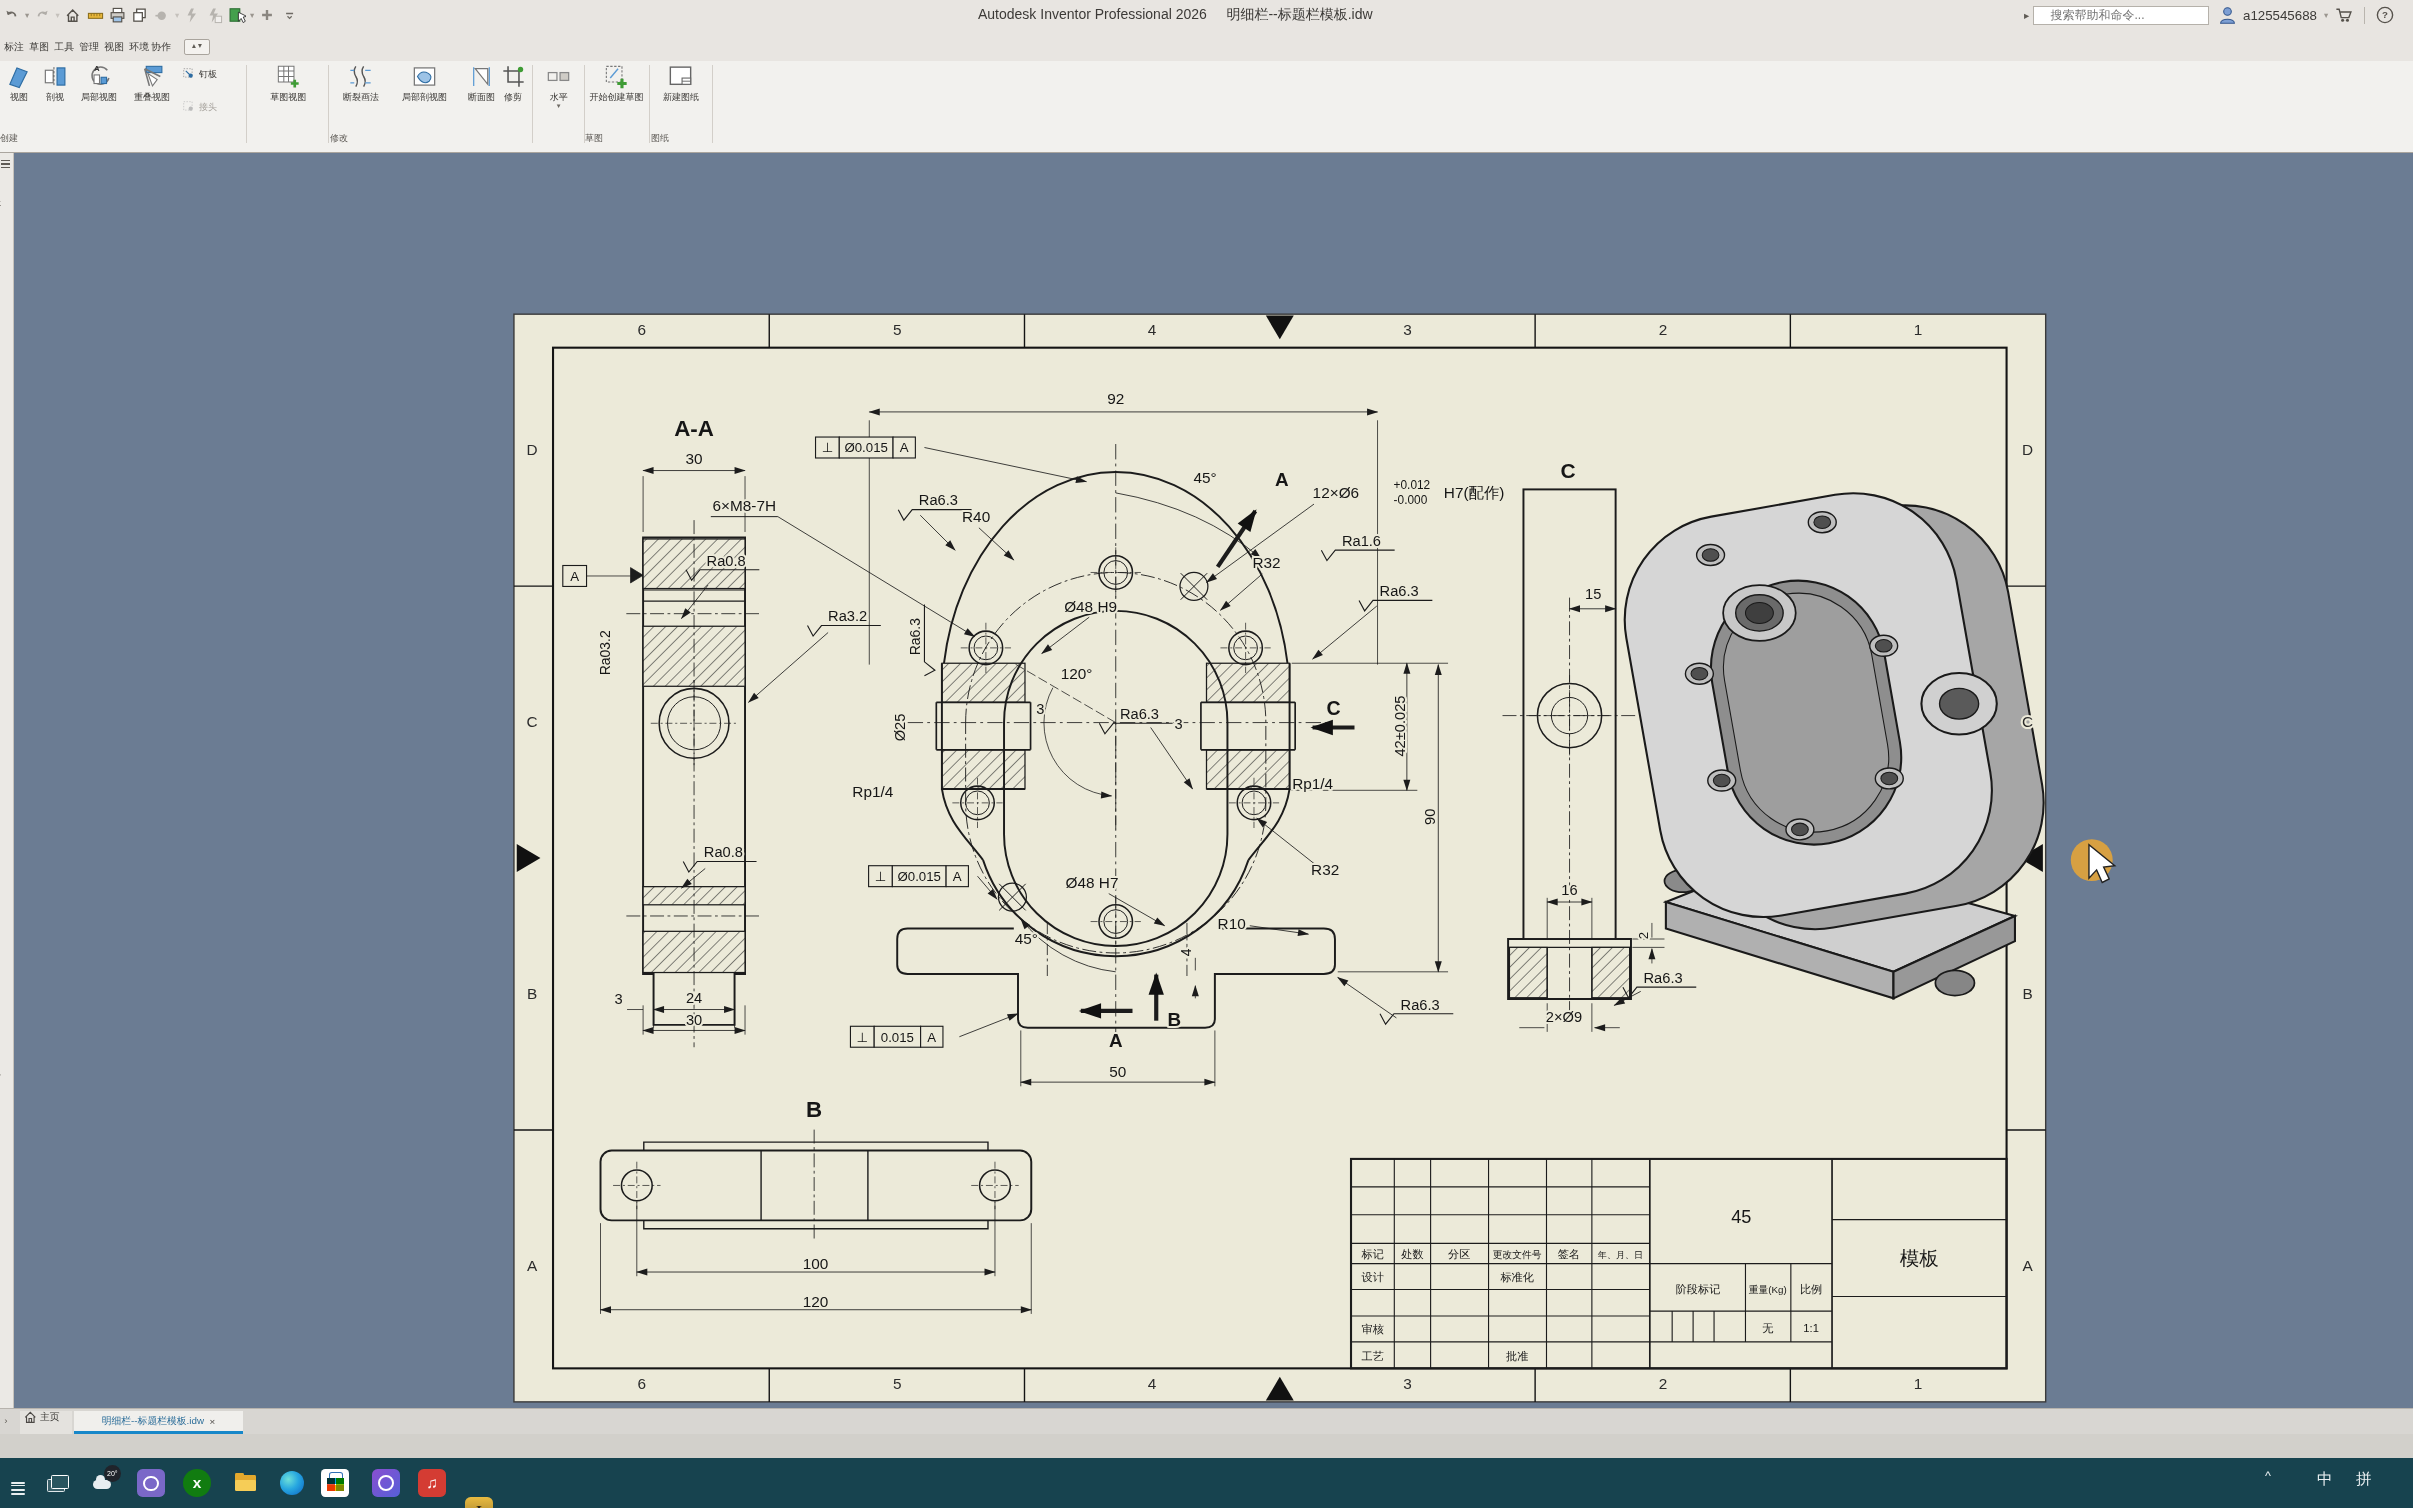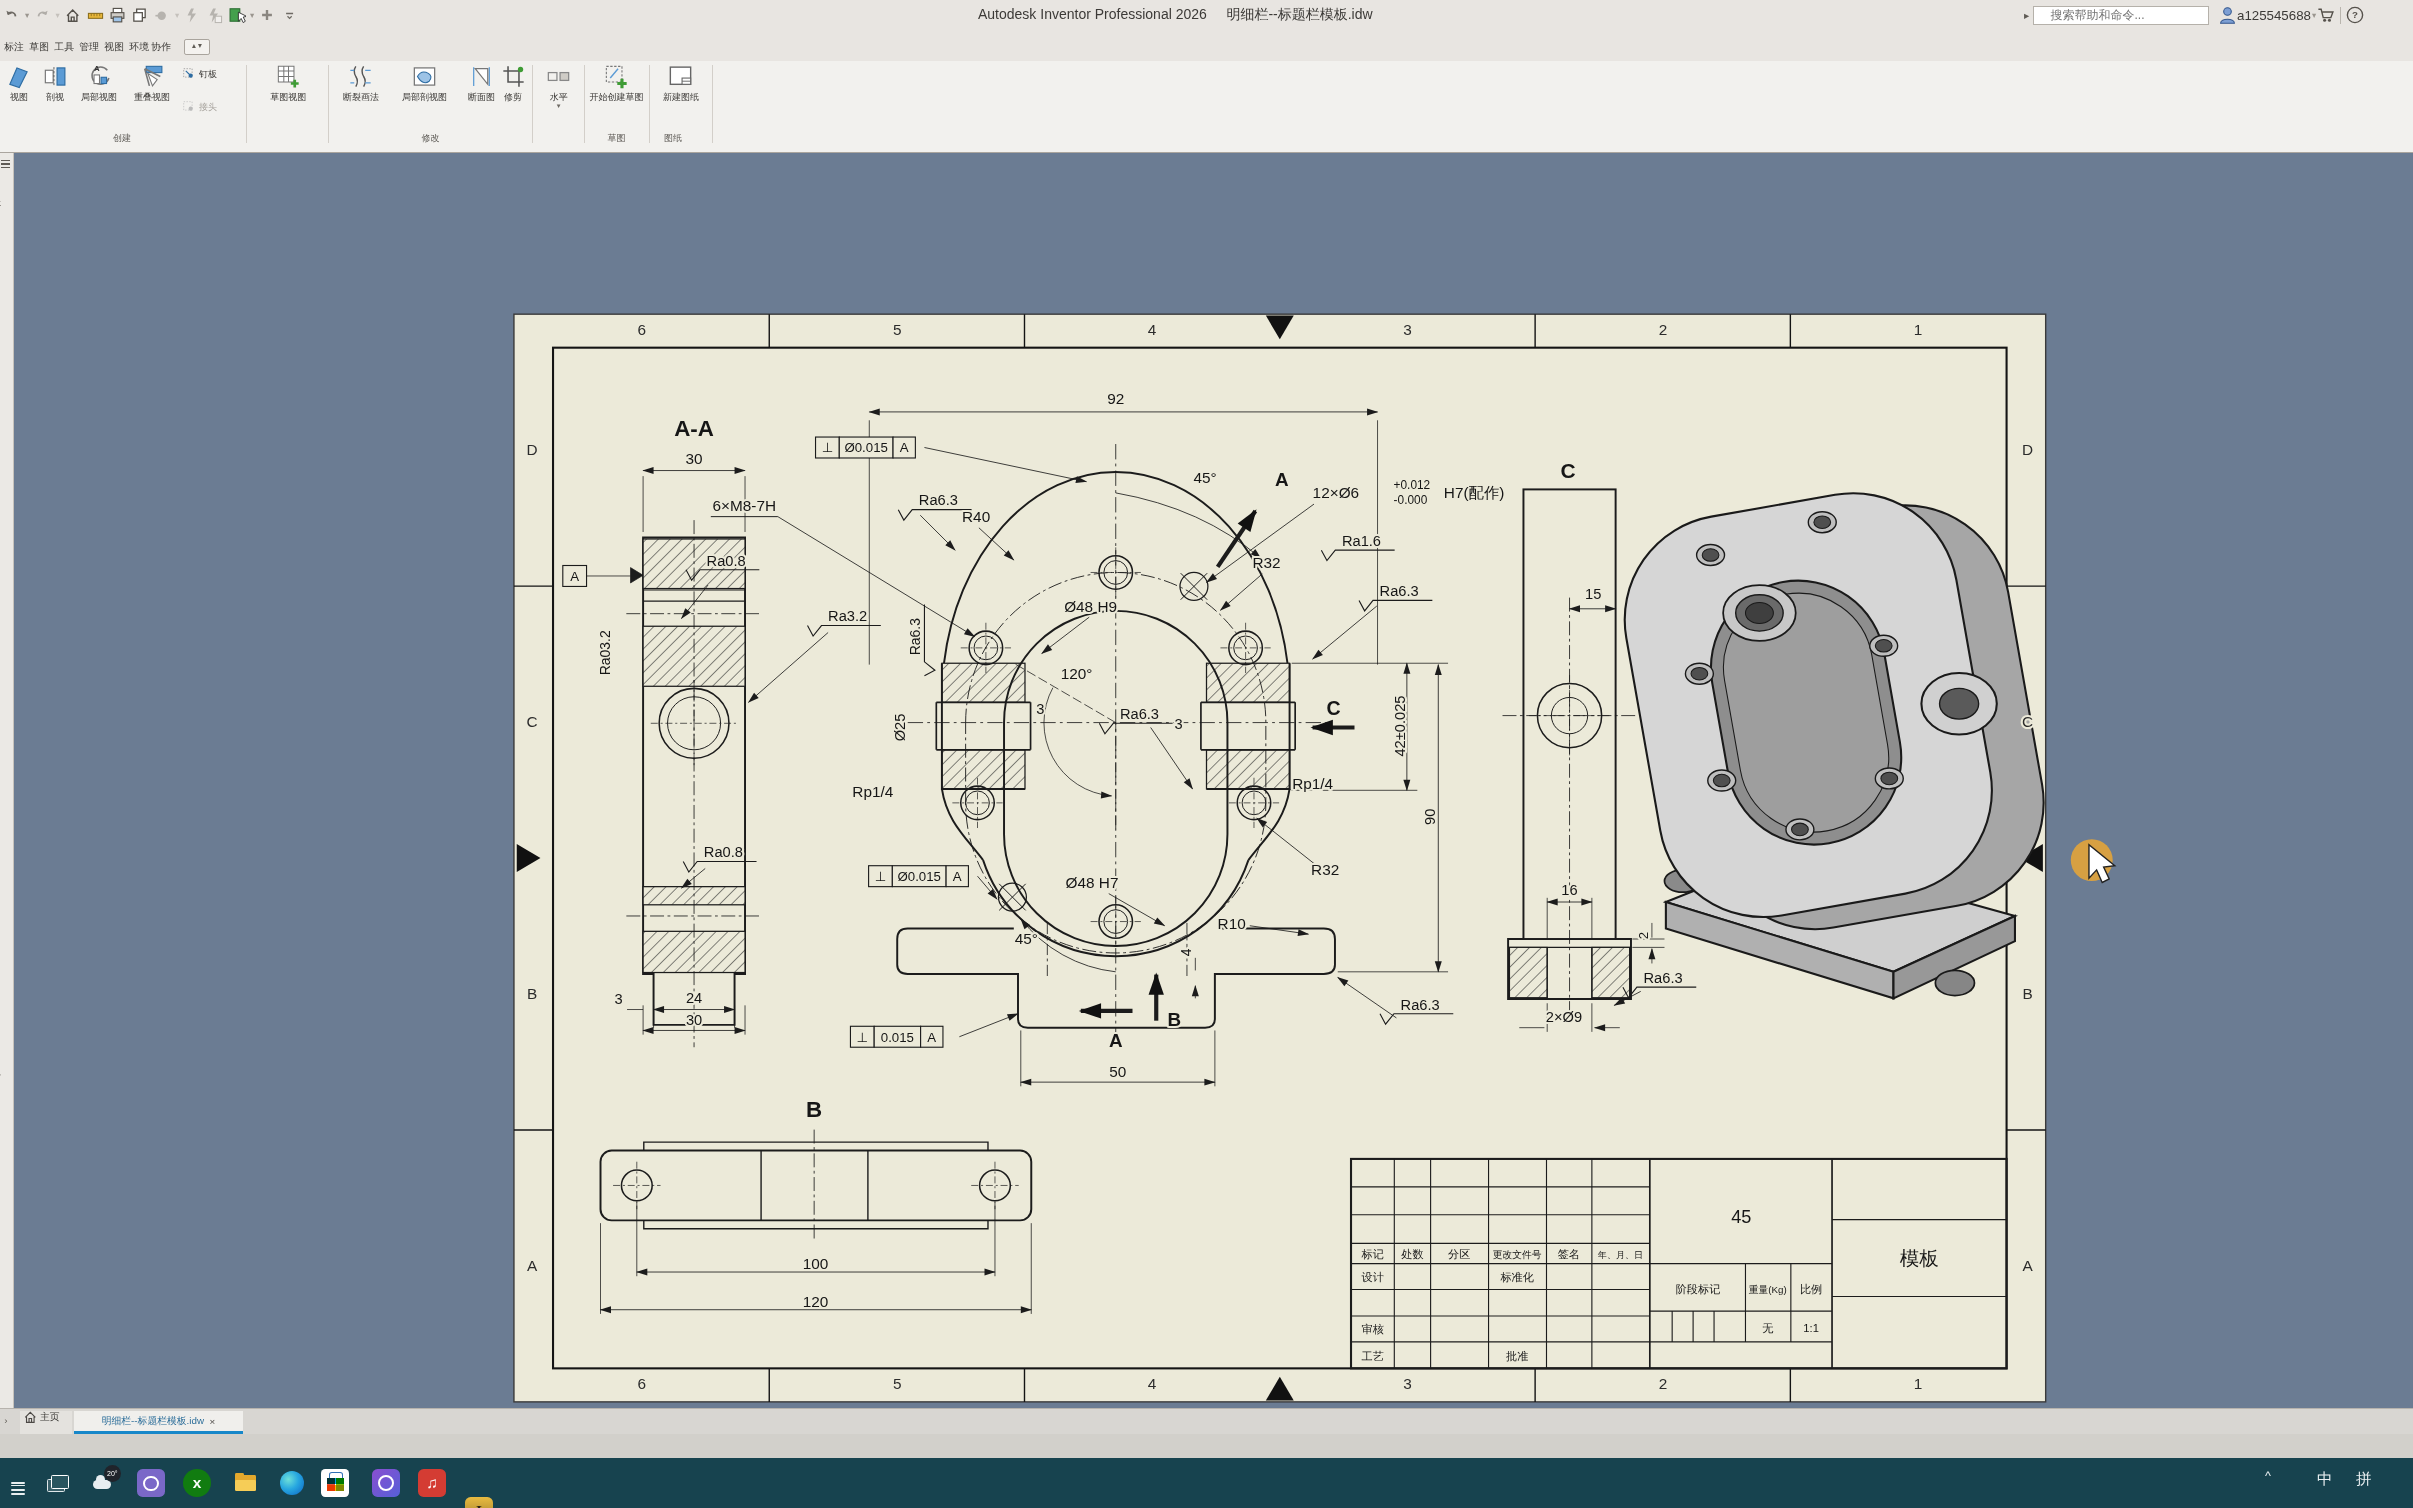--- a/index.html
+++ b/index.html
@@ -10,31 +10,31 @@
   #titlebar{left:0;top:0;width:2413px;height:31px;background:#e8e5e1;border-bottom:0.7px solid #cfccc6;z-index:6}
   .qat{top:4.2px;height:22.3px;display:flex;align-items:center;gap:4.2px;left:2.8px}
   .qico{width:18px;height:18px;display:flex;align-items:center;justify-content:center;color:#6e6a64}
   .qico svg{display:block}
   .qsep{color:#9b968f;font-size:8.4px}
   #apptitle{top:6.3px;left:978px;width:629px;font-size:14px;color:#3c3a37;white-space:nowrap}
   #apptitle .doc{margin-left:19.6px}
   #searchwrap{top:4.9px;left:2024px;height:21px;display:flex;align-items:center}
   #searcharrow{color:#5f5b55;font-size:10.5px;margin-right:4.2px}
   #searchbox{width:176px;height:19.6px;background:#fff;border:0.7px solid #b5b1aa;font-size:12px;color:#8a8680;padding:0 16px;box-sizing:border-box}
-  #userarea{top:4.9px;left:2219px;height:21px;display:flex;align-items:center;gap:1px;font-size:13.3px;color:#3c3a37}
+  #userarea{top:4.9px;left:2219px;height:21px;display:flex;align-items:center;gap:7px;font-size:13.3px;color:#3c3a37}
   .tb-divider{width:0.7px;height:17px;background:#b9b5ae;margin:0 4.2px}
   
   #ribbontabs{left:0;top:31px;width:2413px;height:31px;background:#e8e5e1;z-index:6}
   .rtab{top:7px;height:18px;font-size:9.8px;color:#3a3835;text-align:center;line-height:18px;width:22.3px}
   #paneltoggle{top:8.4px;left:184px;width:24px;height:14px;color:#5f5b55;font-size:7.7px;
                border:0.7px solid #a9a49d;border-radius:2.1px;background:#f4f2ef;text-align:center;line-height:12.6px}
   #ribbonbody{left:0;top:61px;width:2413px;height:91px;background:#f2f1ee;border-bottom:1.4px solid #aaa59e;z-index:6}
   .rgroup{top:0;height:89px}
   .rgsep{top:4.2px;width:0.7px;height:78px;background:#d3cfc9}
-  .rglabel{top:71px;width:100%;text-align:center;font-size:9px;color:#5c5954}
+  .rglabel{top:71px;width:100%;font-size:9px;color:#5c5954}
   .rbtn{top:2.8px;display:flex;flex-direction:column;align-items:center;font-size:9px;color:#3a3835;text-align:center}
   .rbtn .ric{width:25px;height:25px;margin-bottom:2.8px}
   .rbtn .lbl{line-height:10.5px}
   .rsm{display:flex;align-items:center;gap:3.5px;font-size:9px;color:#3a3835}
   .rsm .ric{width:12.6px;height:12.6px}
   .disabled{color:#a8a49e}
   .ddarrow{font-size:6.3px;color:#6e6a64}
   
   #leftstrip{left:0;top:152px;width:12.6px;height:1281px;background:#ebe9e5;border-right:0.7px solid #c6c2bc;z-index:5}
   #leftstrip .burger{left:1.4px;top:5.6px;width:9px}

